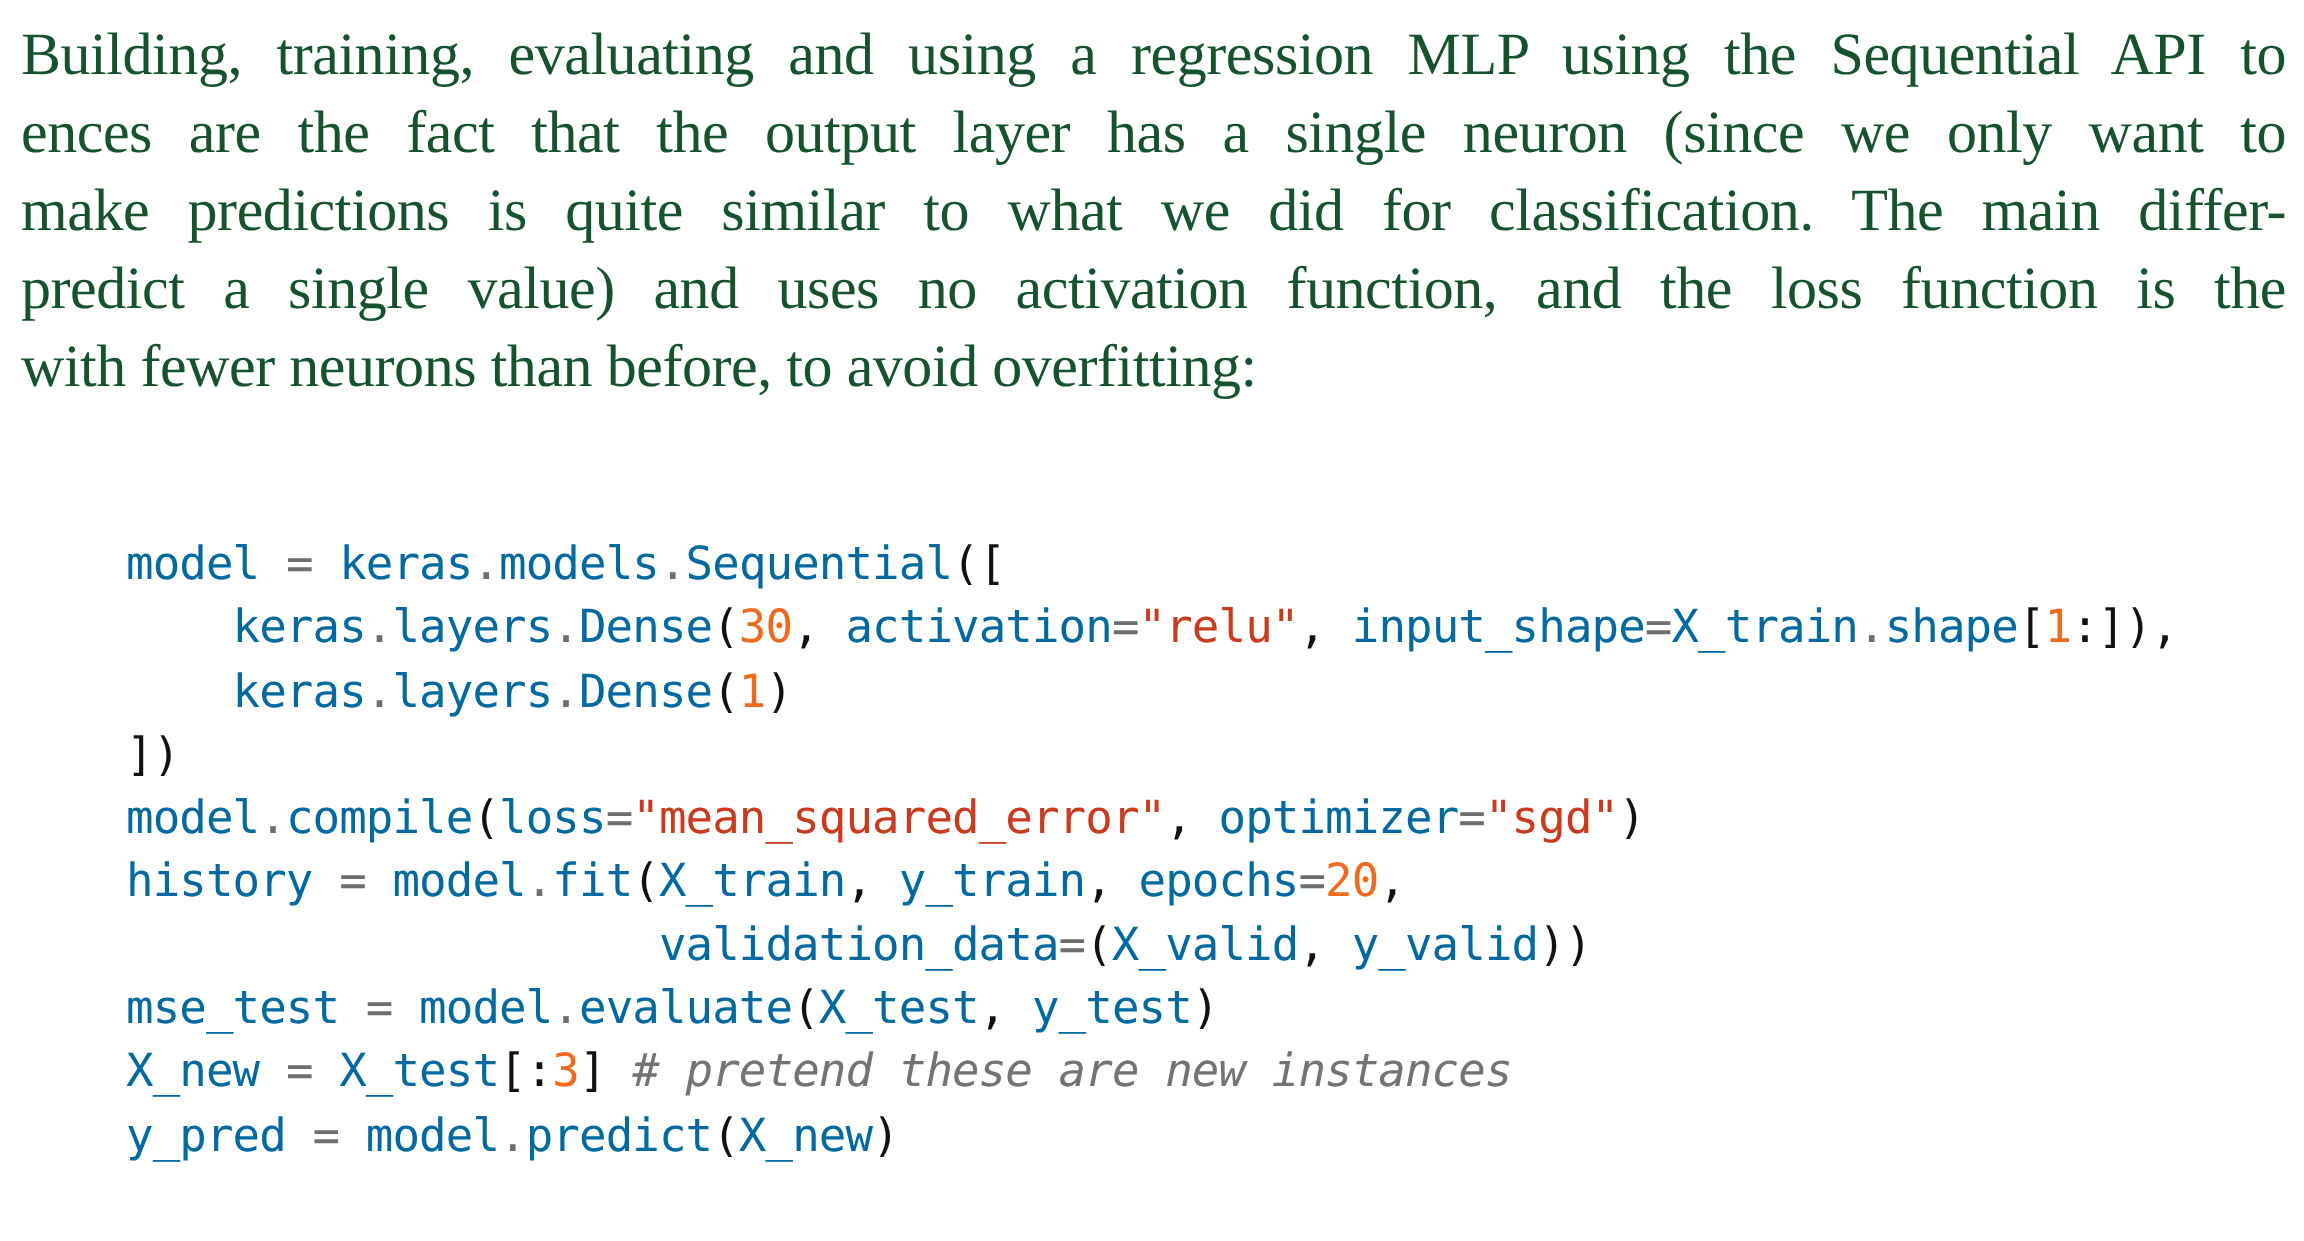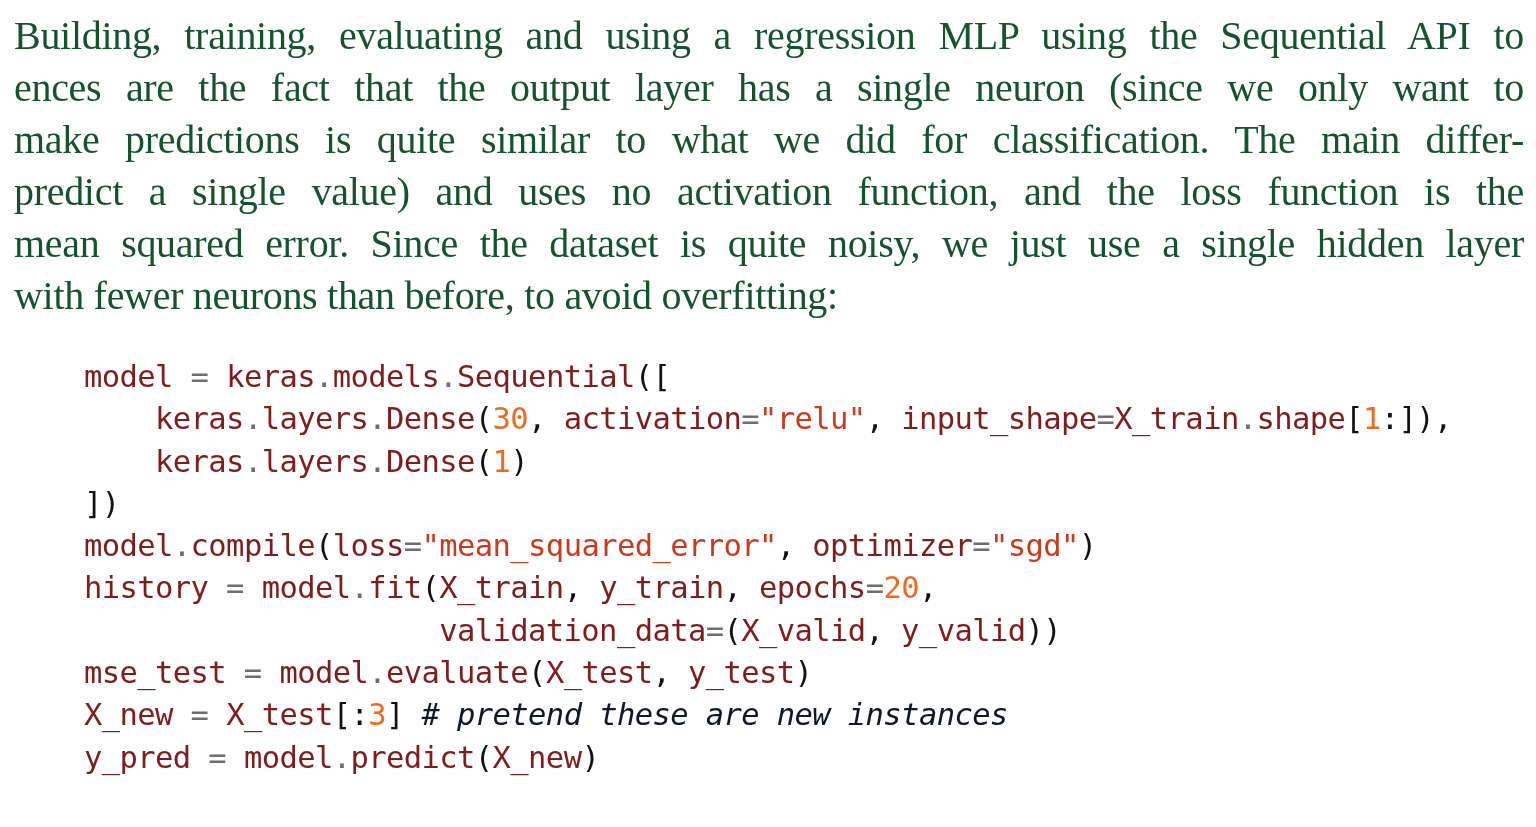--- a/index.html
+++ b/index.html
@@ -12,32 +12,31 @@
   }
   .para .line { display: block; white-space: nowrap; text-align: justify; text-align-last: justify; height: 52px; }
   .para .line.last { text-align-last: left; }
   .code {
     position: absolute; left: 84px; top: 356px;
     font-family: "DejaVu Sans Mono", "Liberation Mono", monospace;
     font-size: 30.5px; line-height: 42.3px; color: #000080;
     white-space: pre; letter-spacing: -0.6px;
   }
   .code .cl { display: block; height: 42.3px; }
-  .tk-id { color: #7f1d1d; }
+  .tk-id { color: #0369a1; }
   .tk-op { color: #6e6e6e; }
   .tk-br { color: #111111; }
   .tk-num { color: #f06a1e; }
   .tk-str { color: #cc3a1e; }
-  .tk-cm { color: #0f172a; font-style: italic; }
+  .tk-cm { color: #737373; font-style: italic; }
 </style>
 </head>
 <body>
 
 <div class="para">
   <span class="line">Building, training, evaluating and using a regression MLP using the Sequential API to</span>
   <span class="line">ences are the fact that the output layer has a single neuron (since we only want to</span>
   <span class="line">make predictions is quite similar to what we did for classification. The main differ-</span>
   <span class="line">predict a single value) and uses no activation function, and the loss function is the</span>
-  <span class="line">mean squared error. Since the dataset is quite noisy, we just use a single hidden layer</span>
   <span class="line last">with fewer neurons than before, to avoid overfitting:</span>
 </div>
 
 <div class="code" id="code-block"><span class="cl"><span class="tk-id">model</span><span class="tk-op"> = </span><span class="tk-id">keras</span><span class="tk-op">.</span><span class="tk-id">models</span><span class="tk-op">.</span><span class="tk-id">Sequential</span><span class="tk-br">([</span></span><span class="cl"><span class="tk-id">    keras</span><span class="tk-op">.</span><span class="tk-id">layers</span><span class="tk-op">.</span><span class="tk-id">Dense</span><span class="tk-br">(</span><span class="tk-num">30</span><span class="tk-br">, </span><span class="tk-id">activation</span><span class="tk-op">=</span><span class="tk-str">"relu"</span><span class="tk-br">, </span><span class="tk-id">input_shape</span><span class="tk-op">=</span><span class="tk-id">X_train</span><span class="tk-op">.</span><span class="tk-id">shape</span><span class="tk-br">[</span><span class="tk-num">1</span><span class="tk-br">:]),</span></span><span class="cl"><span class="tk-id">    keras</span><span class="tk-op">.</span><span class="tk-id">layers</span><span class="tk-op">.</span><span class="tk-id">Dense</span><span class="tk-br">(</span><span class="tk-num">1</span><span class="tk-br">)</span></span><span class="cl"><span class="tk-br">])</span></span><span class="cl"><span class="tk-id">model</span><span class="tk-op">.</span><span class="tk-id">compile</span><span class="tk-br">(</span><span class="tk-id">loss</span><span class="tk-op">=</span><span class="tk-str">"mean_squared_error"</span><span class="tk-br">, </span><span class="tk-id">optimizer</span><span class="tk-op">=</span><span class="tk-str">"sgd"</span><span class="tk-br">)</span></span><span class="cl"><span class="tk-id">history</span><span class="tk-op"> = </span><span class="tk-id">model</span><span class="tk-op">.</span><span class="tk-id">fit</span><span class="tk-br">(</span><span class="tk-id">X_train</span><span class="tk-br">, </span><span class="tk-id">y_train</span><span class="tk-br">, </span><span class="tk-id">epochs</span><span class="tk-op">=</span><span class="tk-num">20</span><span class="tk-br">,</span></span><span class="cl"><span class="tk-id">                    validation_data</span><span class="tk-op">=</span><span class="tk-br">(</span><span class="tk-id">X_valid</span><span class="tk-br">, </span><span class="tk-id">y_valid</span><span class="tk-br">))</span></span><span class="cl"><span class="tk-id">mse_test</span><span class="tk-op"> = </span><span class="tk-id">model</span><span class="tk-op">.</span><span class="tk-id">evaluate</span><span class="tk-br">(</span><span class="tk-id">X_test</span><span class="tk-br">, </span><span class="tk-id">y_test</span><span class="tk-br">)</span></span><span class="cl"><span class="tk-id">X_new</span><span class="tk-op"> = </span><span class="tk-id">X_test</span><span class="tk-br">[:</span><span class="tk-num">3</span><span class="tk-br">] </span><span class="tk-cm"># pretend these are new instances</span></span><span class="cl"><span class="tk-id">y_pred</span><span class="tk-op"> = </span><span class="tk-id">model</span><span class="tk-op">.</span><span class="tk-id">predict</span><span class="tk-br">(</span><span class="tk-id">X_new</span><span class="tk-br">)</span></span></div>
 
 </body></html>

